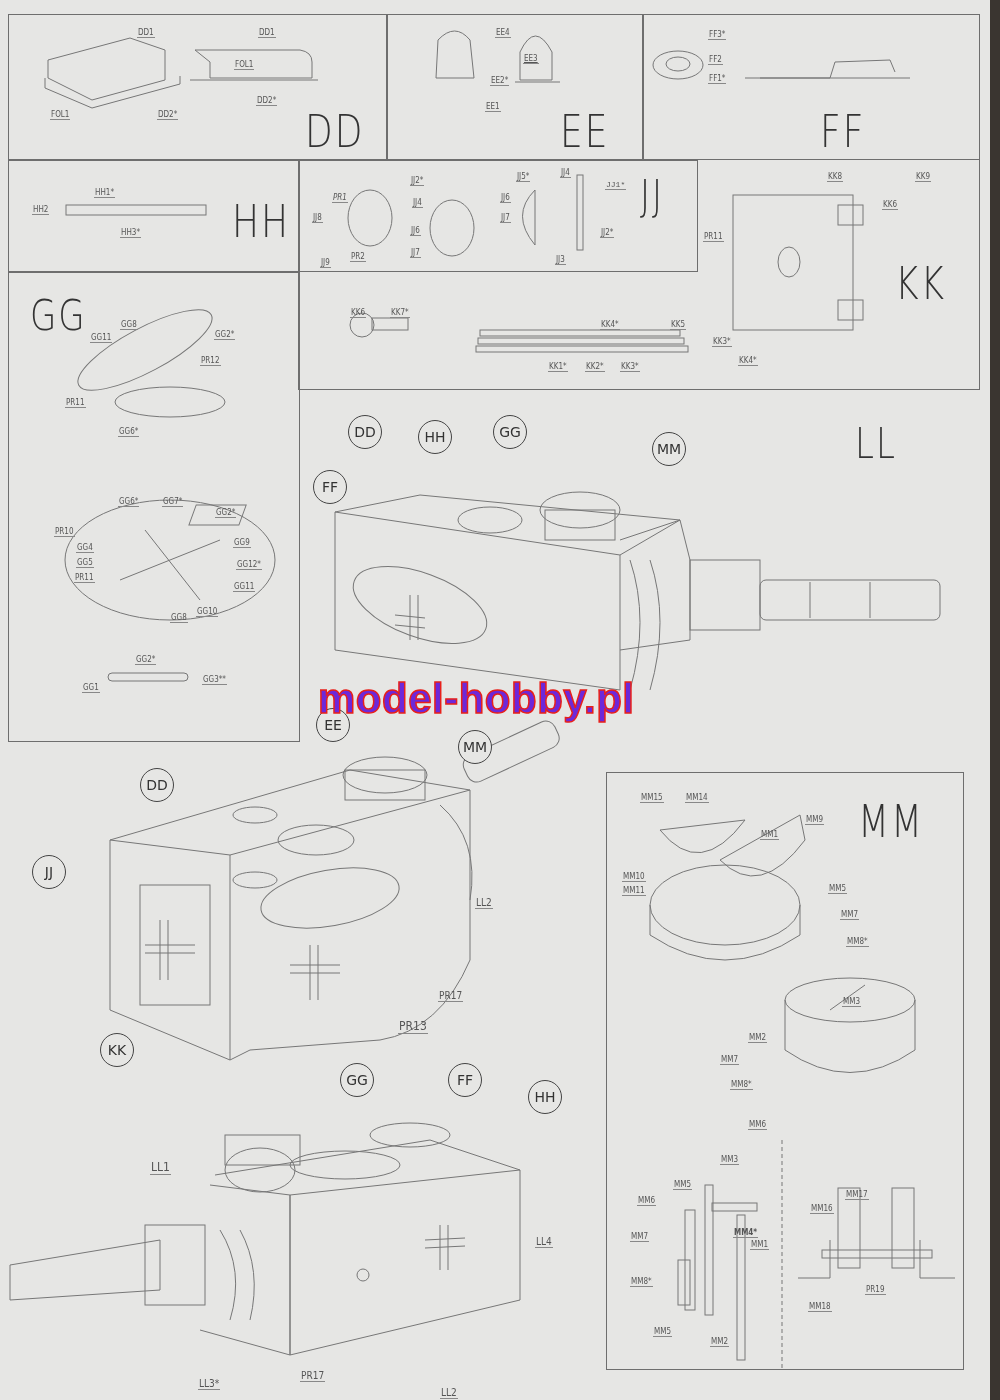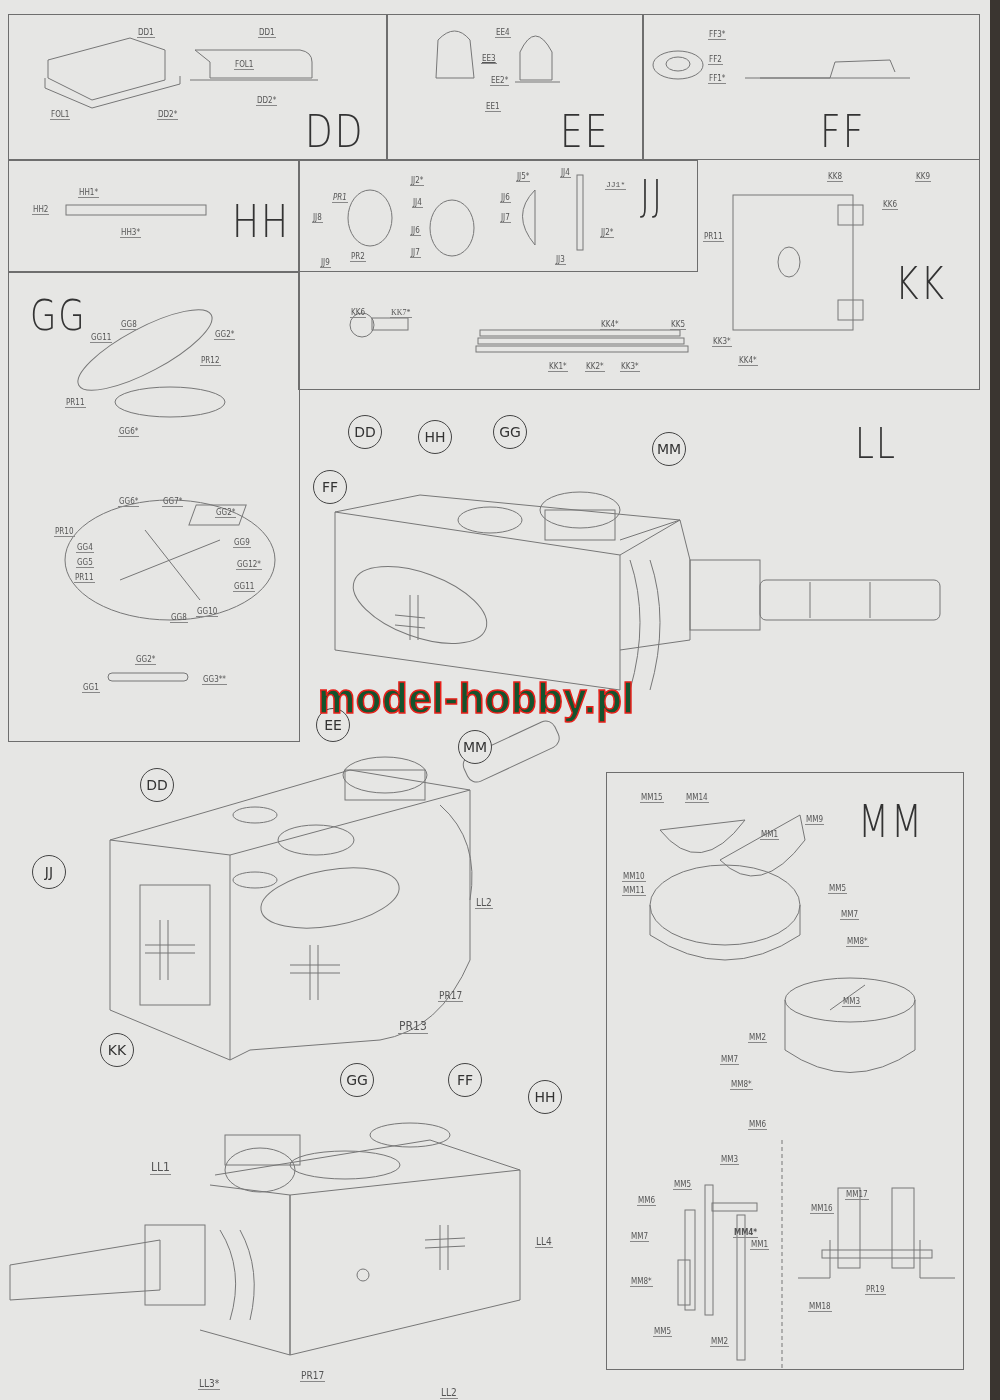--- a/index.html
+++ b/index.html
@@ -3,21 +3,21 @@
 <meta charset="utf-8">
 <style>
   html,body{margin:0;padding:0;}
   body{width:1000px;height:1400px;background:#3a3530;position:relative;overflow:hidden;font-family:"Liberation Sans",sans-serif;}
   .sheet{position:absolute;left:0;top:0;width:990px;height:1400px;background:#e6e6e4;}
   .panel{position:absolute;border:1.5px solid #6e6e6e;box-sizing:border-box;}
   .big{position:absolute;font-family:"DejaVu Sans",sans-serif;font-weight:200;color:#333;letter-spacing:2px;transform:scaleY(1.25);transform-origin:left top;}
   .lbl{position:absolute;font-family:"DejaVu Sans Condensed","DejaVu Sans",sans-serif;font-size:8px;color:#555;border-bottom:1px solid #888;white-space:nowrap;padding:0 1px;}
   .callout{position:absolute;width:34px;height:34px;border:1.5px solid #444;border-radius:50%;box-sizing:border-box;display:flex;align-items:center;justify-content:center;font-family:"DejaVu Sans",sans-serif;font-size:14px;color:#333;background:#e6e6e4;}
   svg.draw{position:absolute;left:0;top:0;}
-  .watermark{position:absolute;left:318px;top:675px;font-family:"Liberation Sans",sans-serif;font-weight:bold;font-size:42px;color:#14532d;-webkit-text-stroke:1.5px #e8201a;letter-spacing:0.5px;}
+  .watermark{position:absolute;left:318px;top:675px;font-family:"Liberation Sans",sans-serif;font-weight:bold;font-size:42px;color:#6d28d9;-webkit-text-stroke:1.5px #e8201a;letter-spacing:0.5px;}
 </style>
 </head>
 <body>
 
 <div class="sheet">
 
   <div class="panel" style="left:8px;top:14px;width:380px;height:146px;"></div>
   <div class="panel" style="left:386px;top:14px;width:258px;height:146px;"></div>
   <div class="panel" style="left:642px;top:14px;width:338px;height:146px;"></div>
   <div class="panel" style="left:8px;top:160px;width:292px;height:112px;"></div>
@@ -144,50 +144,50 @@
   <div class="big" style="left:858px;top:796px;font-size:36px;">MM</div>
 
   <span class="lbl" style="left:137px;top:28px;">DD1</span>
   <span class="lbl" style="left:50px;top:110px;">FOL1</span>
   <span class="lbl" style="left:157px;top:110px;">DD2*</span>
   <span class="lbl" style="left:258px;top:28px;">DD1</span>
   <span class="lbl" style="left:234px;top:60px;">FOL1</span>
   <span class="lbl" style="left:256px;top:96px;">DD2*</span>
 
   <span class="lbl" style="left:495px;top:28px;">EE4</span>
-  <span class="lbl" style="left:481px;top:54px;text-decoration:underline;">EE3</span>
+  <span class="lbl" style="left:523px;top:54px;text-decoration:underline;">EE3</span>
   <span class="lbl" style="left:490px;top:76px;">EE2*</span>
   <span class="lbl" style="left:485px;top:102px;">EE1</span>
 
   <span class="lbl" style="left:708px;top:30px;">FF3*</span>
   <span class="lbl" style="left:708px;top:55px;">FF2</span>
   <span class="lbl" style="left:708px;top:74px;">FF1*</span>
 
-  <span class="lbl" style="left:78px;top:188px;text-align:center;">HH1*</span>
+  <span class="lbl" style="left:94px;top:188px;text-align:center;">HH1*</span>
   <span class="lbl" style="left:32px;top:205px;">HH2</span>
   <span class="lbl" style="left:120px;top:228px;">HH3*</span>
 
   <span class="lbl" style="left:332px;top:193px;font-style:italic;">PR1</span>
   <span class="lbl" style="left:312px;top:213px;">JJ8</span>
   <span class="lbl" style="left:320px;top:258px;">JJ9</span>
   <span class="lbl" style="left:350px;top:252px;">PR2</span>
   <span class="lbl" style="left:410px;top:176px;">JJ2*</span>
   <span class="lbl" style="left:412px;top:198px;">JJ4</span>
   <span class="lbl" style="left:410px;top:226px;">JJ6</span>
   <span class="lbl" style="left:410px;top:248px;">JJ7</span>
   <span class="lbl" style="left:516px;top:172px;">JJ5*</span>
   <span class="lbl" style="left:560px;top:168px;">JJ4</span>
   <span class="lbl" style="left:500px;top:193px;">JJ6</span>
   <span class="lbl" style="left:500px;top:213px;">JJ7</span>
   <span class="lbl" style="left:605px;top:180px;font-family:Liberation Mono, monospace;">JJ1*</span>
   <span class="lbl" style="left:600px;top:228px;">JJ2*</span>
   <span class="lbl" style="left:555px;top:255px;">JJ3</span>
 
   <span class="lbl" style="left:350px;top:308px;">KK6</span>
-  <span class="lbl" style="left:390px;top:308px;font-family:Liberation Serif, serif;">KK7*</span>
+  <span class="lbl" style="left:390px;top:308px;">KK7*</span>
   <span class="lbl" style="left:600px;top:320px;">KK4*</span>
   <span class="lbl" style="left:670px;top:320px;">KK5</span>
   <span class="lbl" style="left:548px;top:362px;">KK1*</span>
   <span class="lbl" style="left:585px;top:362px;">KK2*</span>
   <span class="lbl" style="left:620px;top:362px;">KK3*</span>
   <span class="lbl" style="left:703px;top:232px;">PR11</span>
   <span class="lbl" style="left:827px;top:172px;">KK8</span>
   <span class="lbl" style="left:867px;top:172px;margin-left:48px;">KK9</span>
   <span class="lbl" style="left:882px;top:200px;">KK6</span>
   <span class="lbl" style="left:712px;top:337px;">KK3*</span>

